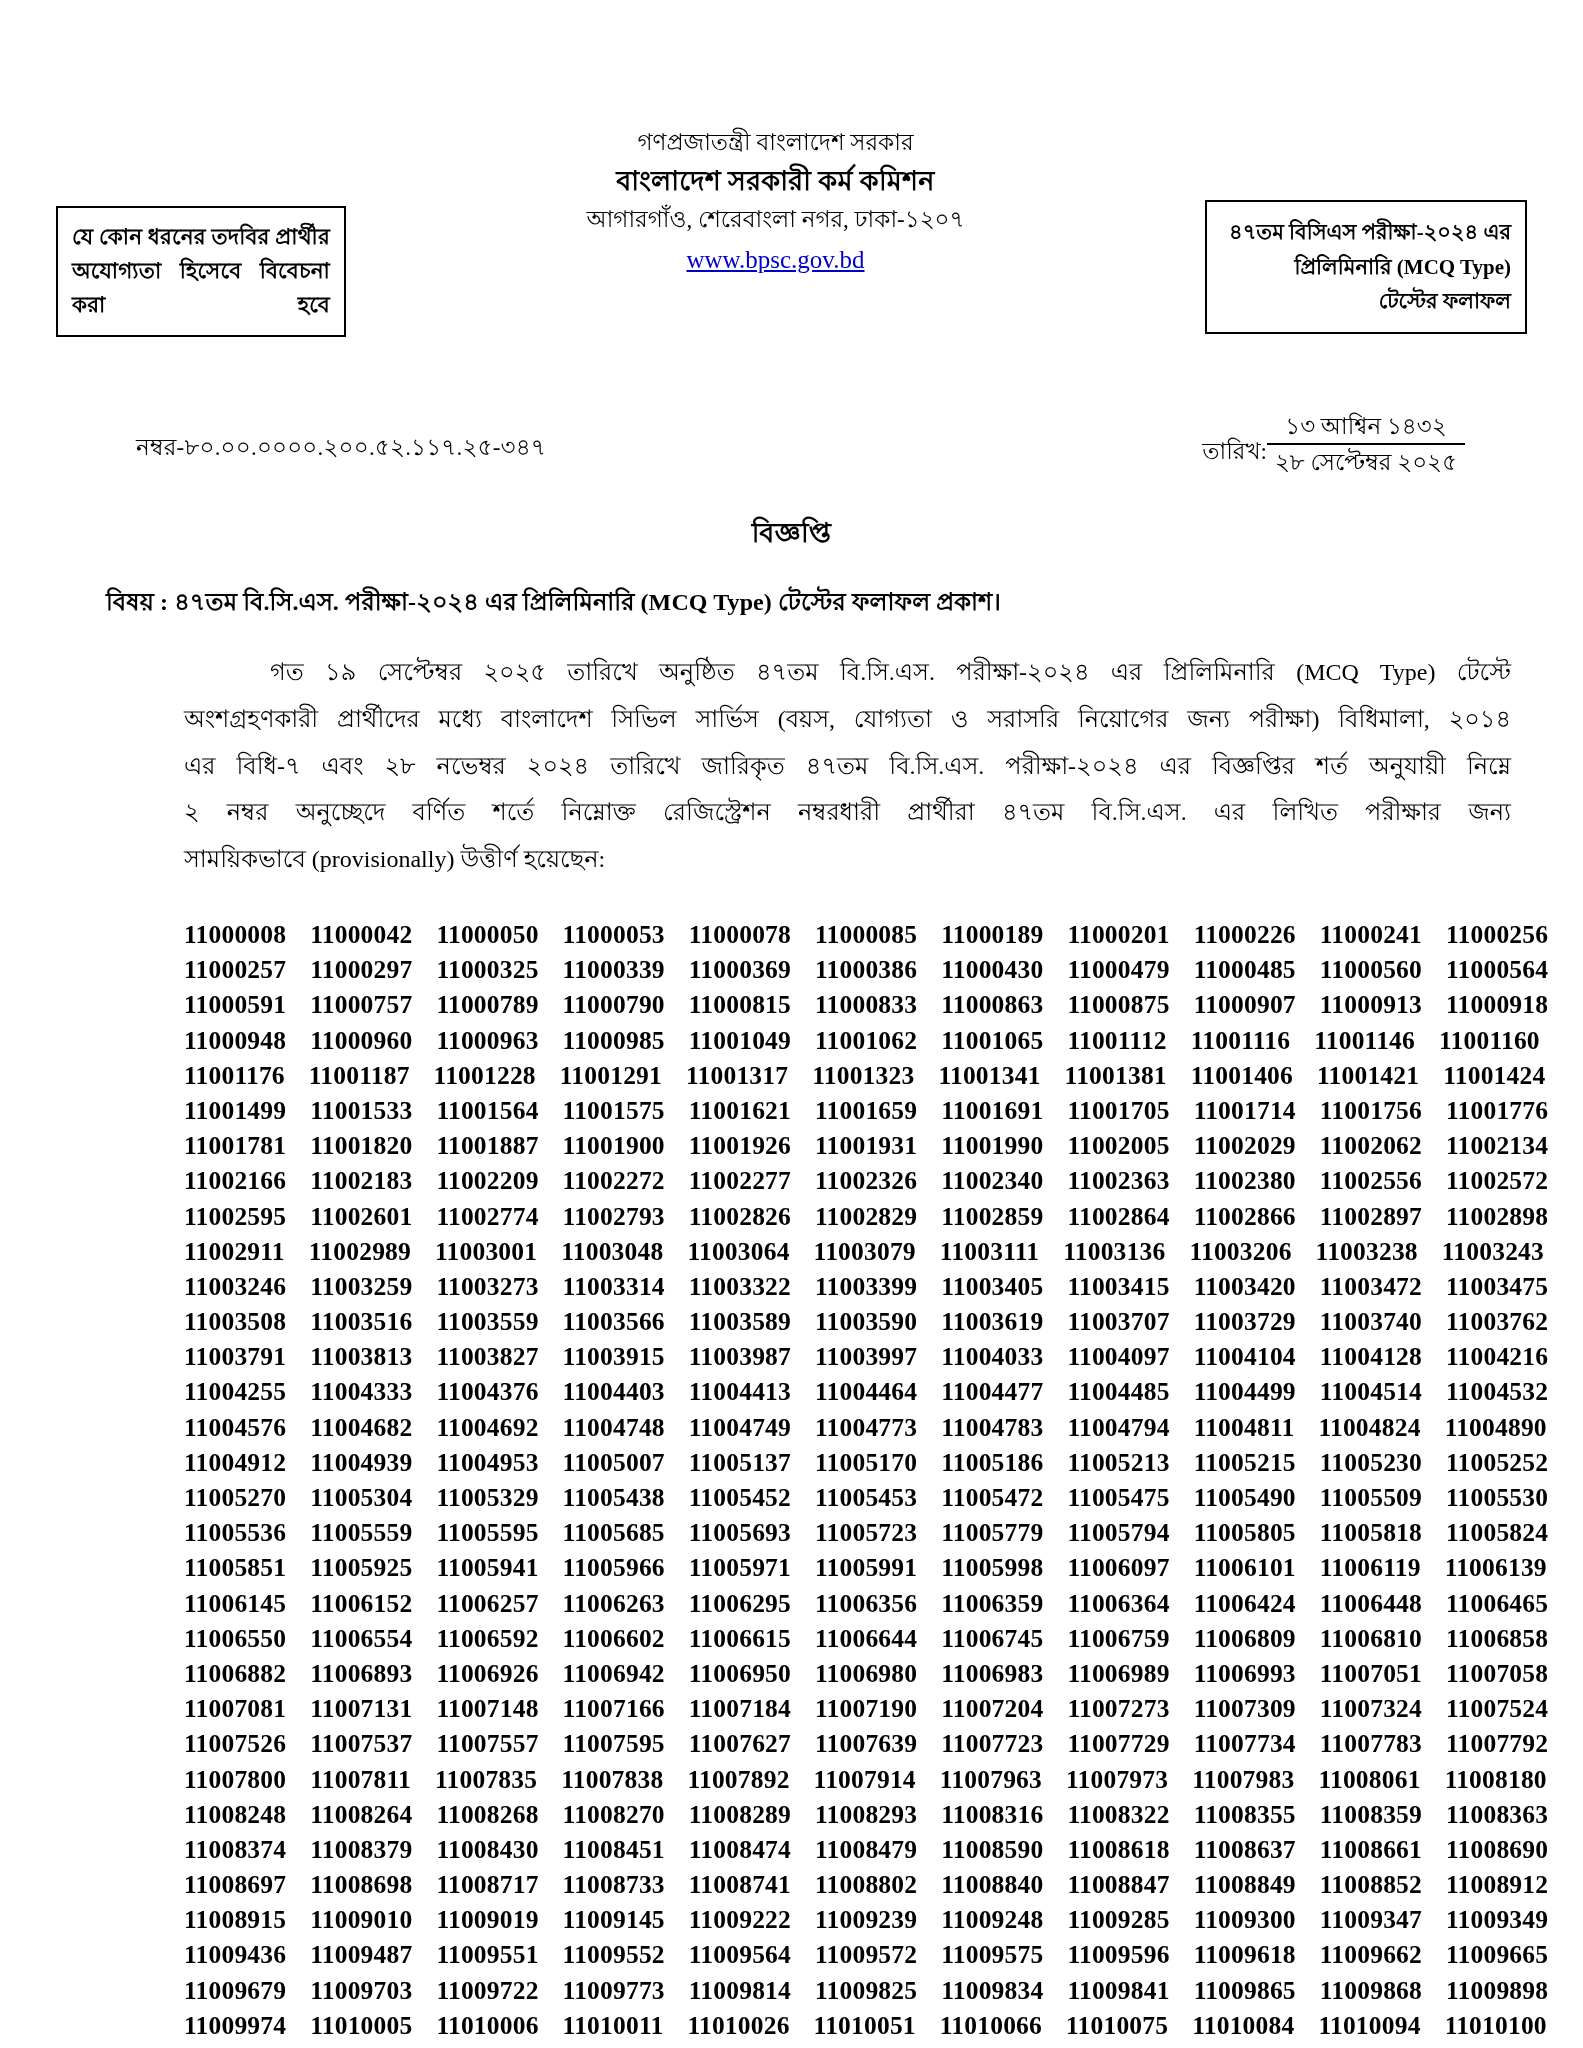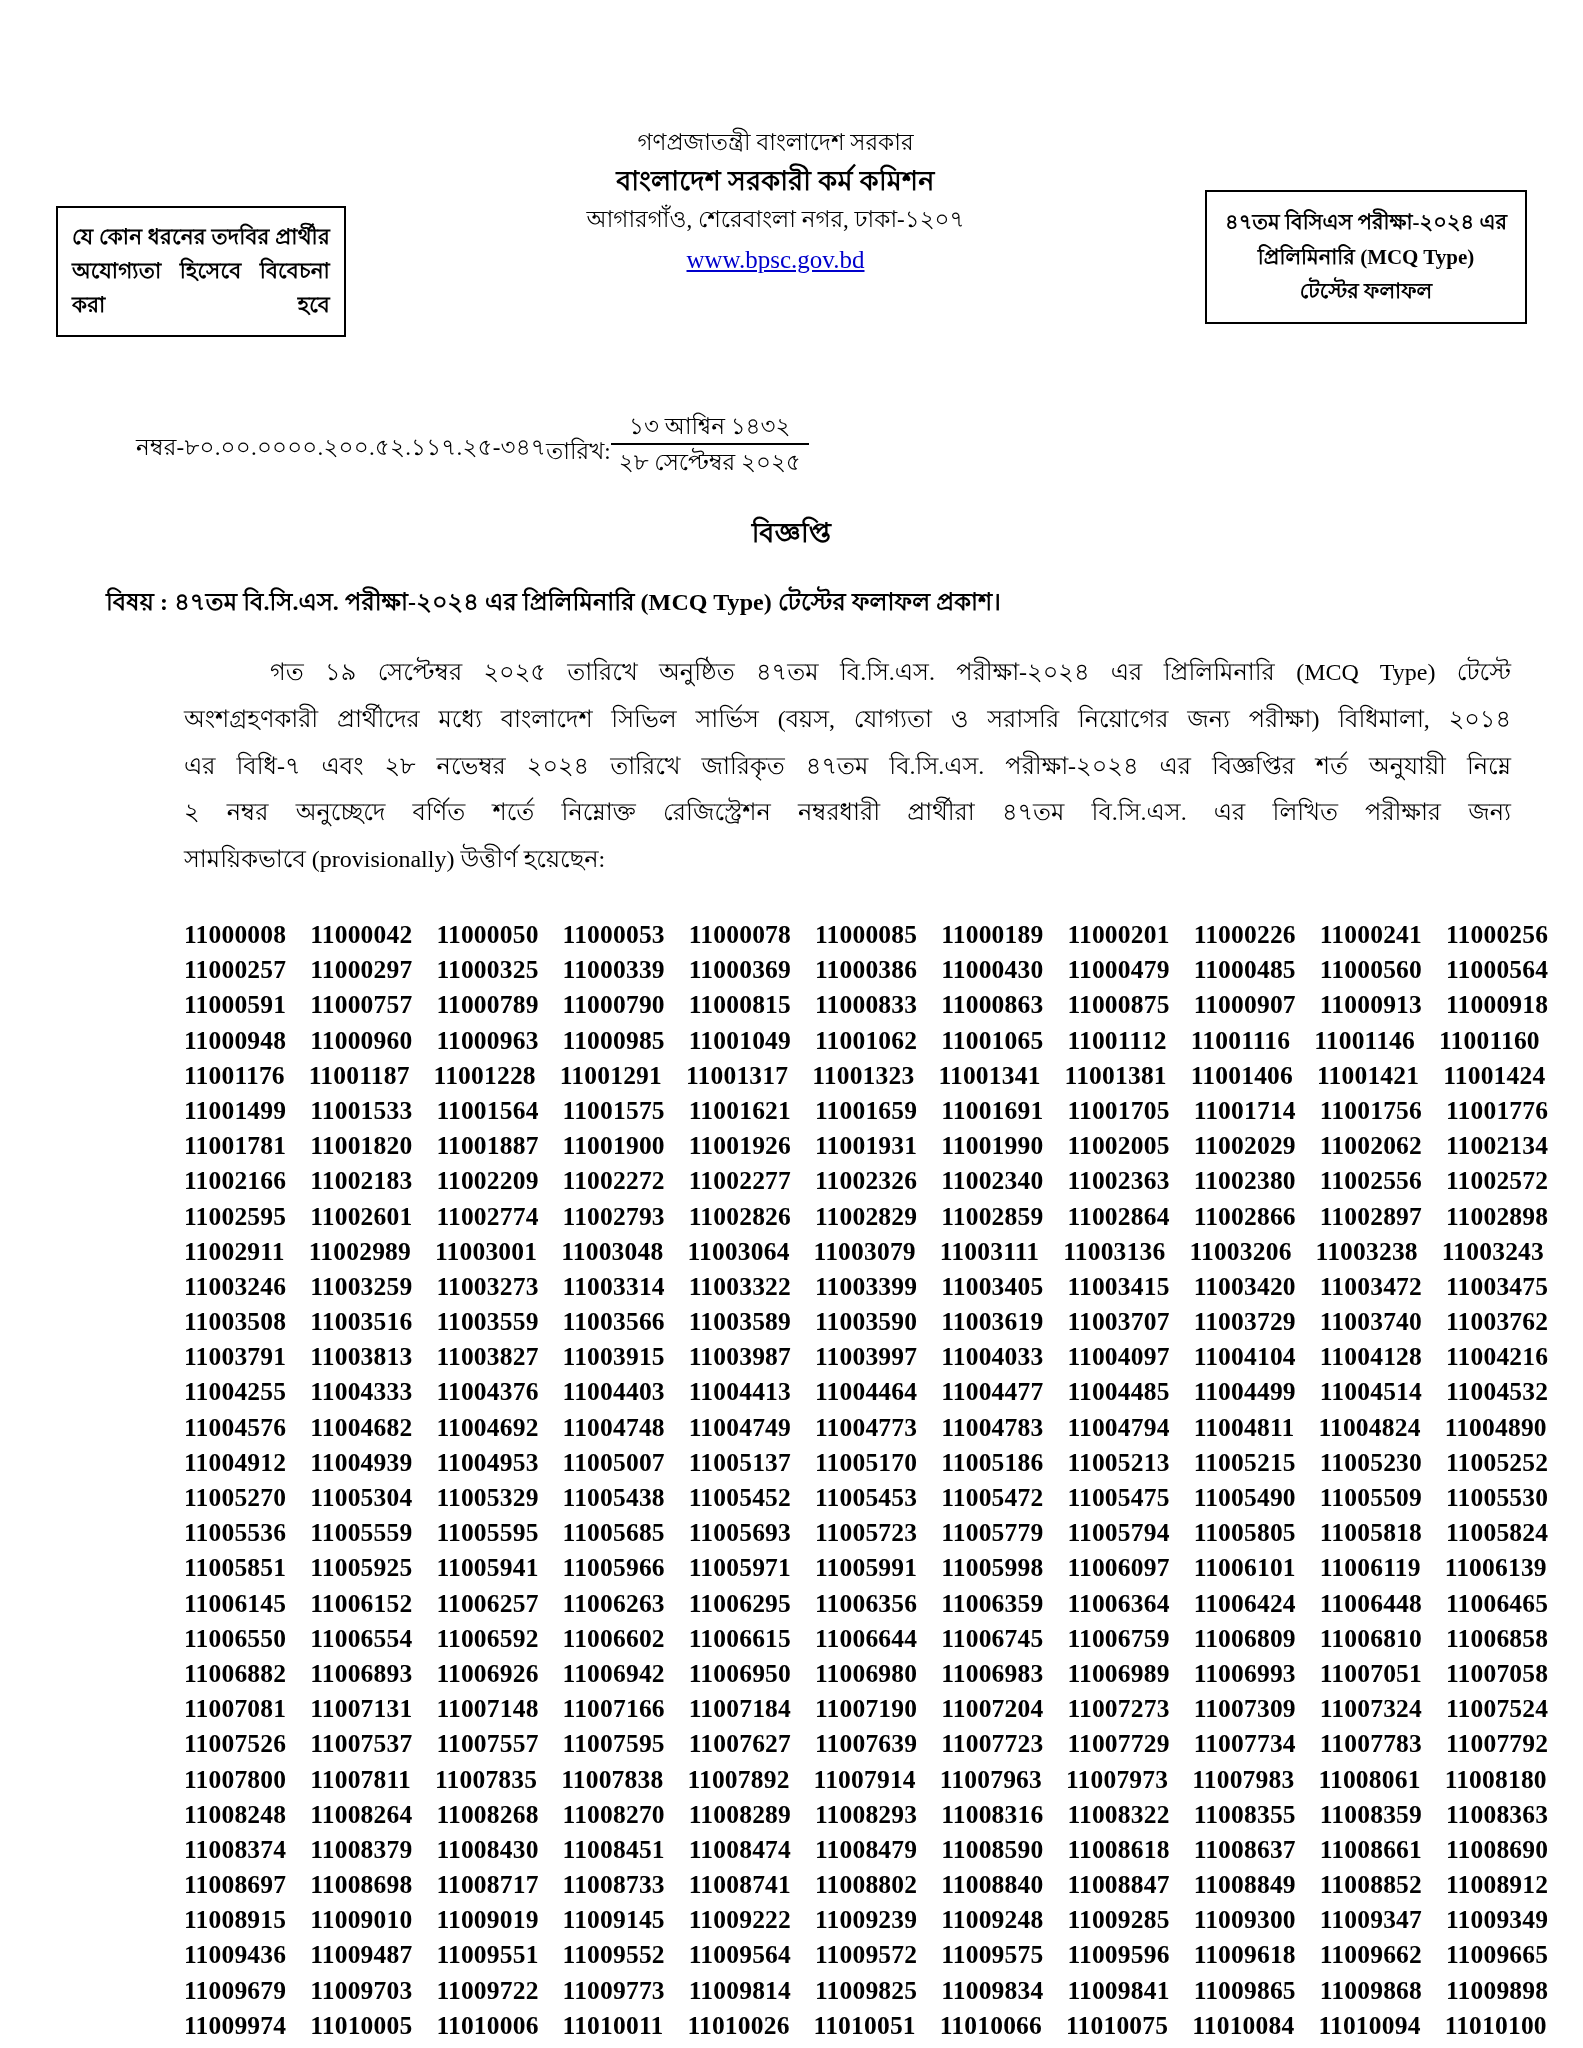--- a/index.html
+++ b/index.html
@@ -46,21 +46,22 @@
     font-weight: bold;
     font-size: 21.5px;
     letter-spacing: .2px;
     text-align: justify;
     text-align-last: justify;
     display: block;
     margin: 1px 0;
   }
   .box-right {
     width: 322px;
-    margin-top: 22px;
+    margin-top: 32px;
+    text-align: right;
   }
   .box-right .br-line {
     font-weight: bold;
     font-size: 21px;
     display: block;
     margin: 2px 0;
   }
   .header-center {
     flex: 1;
     text-align: center;
@@ -85,21 +86,21 @@
     font-size: 25px;
     color: #0000cc;
     line-height: 1.6;
     display: inline-block;
     margin-top: 2px;
   }
 
   
   .memo-row {
     display: flex;
-    justify-content: flex-start;
+    justify-content: space-between;
     align-items: flex-start;
     padding: 74px 56px 0 136px;
     box-sizing: border-box;
   }
   .memo-no {
     font-size: 23px;
     letter-spacing: .2px;
     padding-top: 18px;
   }
   .date-block {

